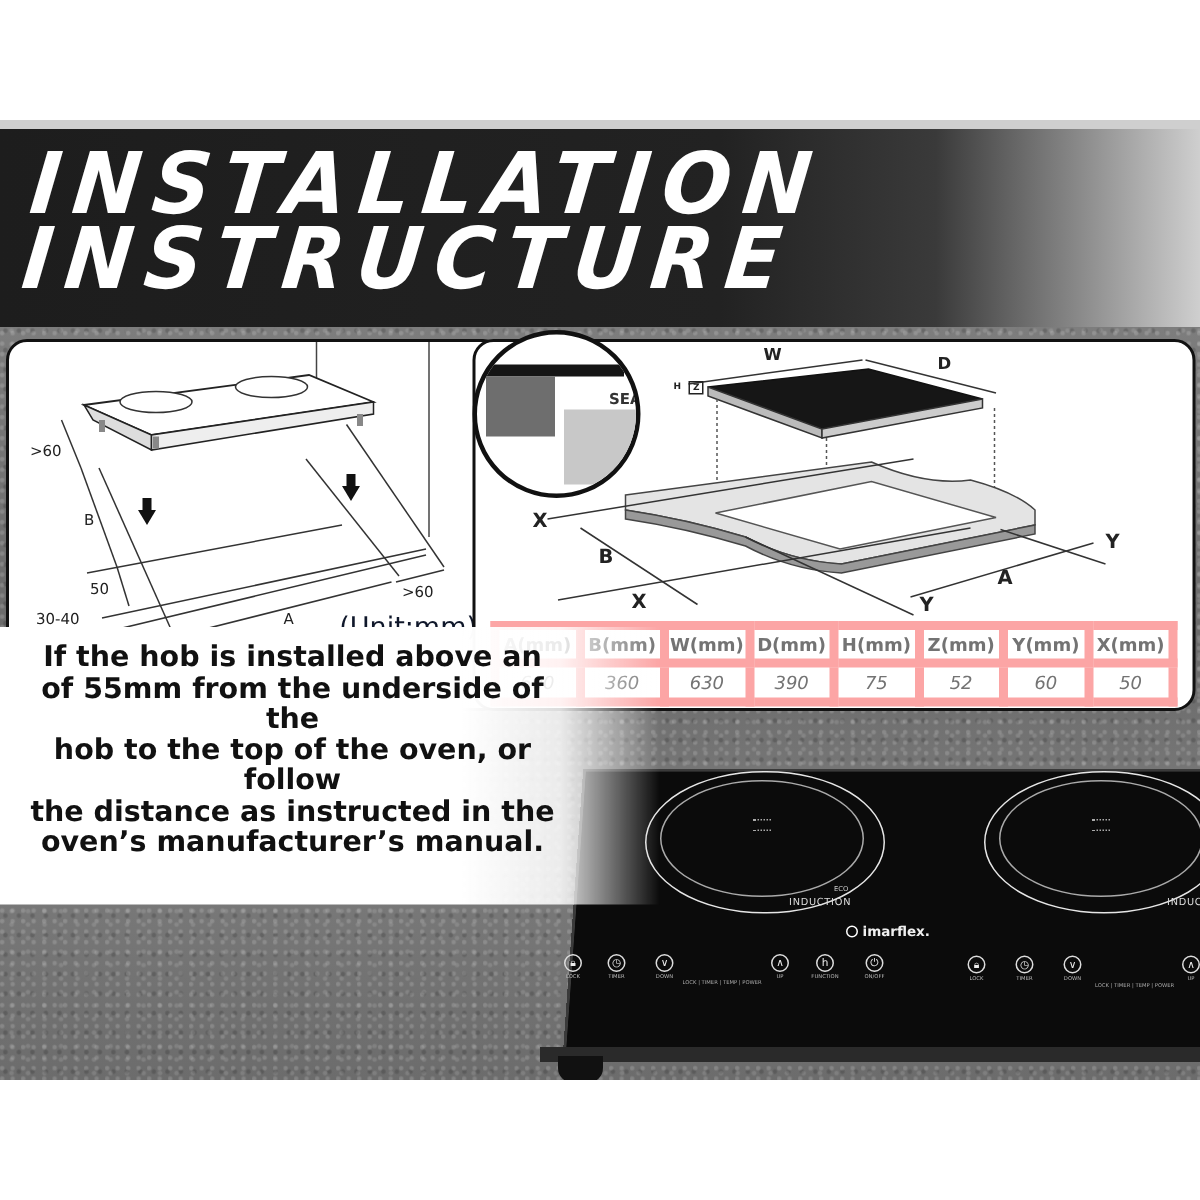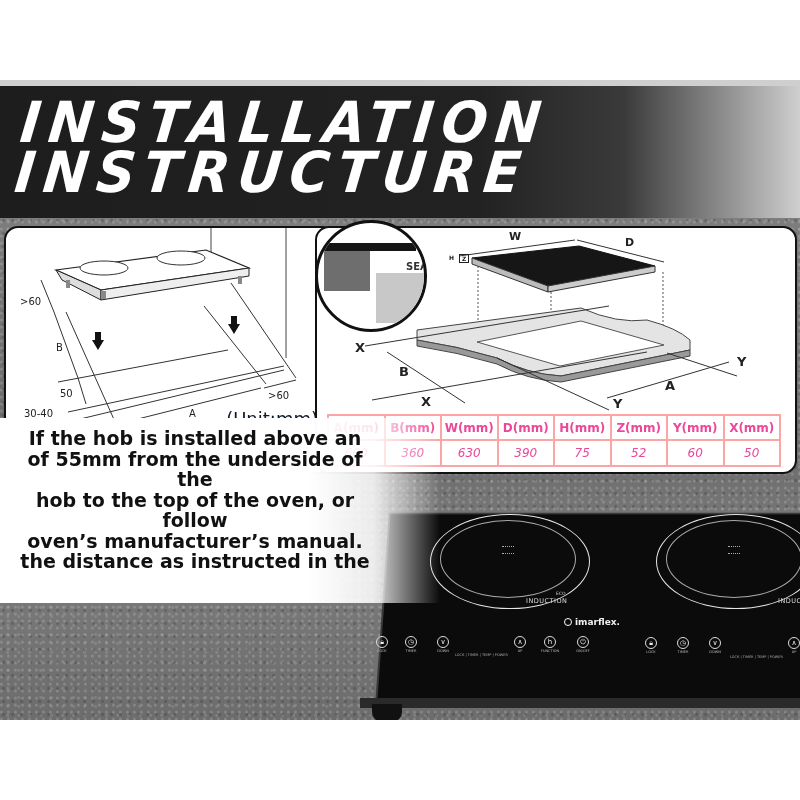--- a/index.html
+++ b/index.html
@@ -27,22 +27,22 @@
   .panel-right { left: 315px; top: 146px; width: 482px; height: 248px; }
 
   .unit-label { position: absolute; right: 16px; top: 180px; font-size: 18px; color: #0f172a; }
   .left-note { position: absolute; left: 18px; top: 206px; font-size: 15px; font-weight: bold; line-height: 17px; color: #111; }
 
   .seal-circle { position: absolute; left: 318px; top: 140px; width: 112px; height: 112px; border-radius: 50%;
     background: #fff; border: 3px solid #111; overflow: hidden; z-index: 3; }
   .seal-label { position: absolute; left: 88px; top: 38px; font-size: 10px; font-weight: bold; color: #333; }
 
   .dim-table { position: absolute; left: 10px; top: 186px; border-collapse: collapse; background: #fff; }
-  .dim-table th, .dim-table td { border: 2px solid #fca5a5; width: 56.5px; text-align: center;
-    font-family: "DejaVu Sans", sans-serif; font-size: 12px; color: #ec4899; }
+  .dim-table th, .dim-table td { border: 6px solid #fca5a5; width: 56.5px; text-align: center;
+    font-family: "DejaVu Sans", sans-serif; font-size: 12px; color: #737373; }
   .dim-table th { height: 25px; font-weight: bold; }
   .dim-table td { height: 26px; font-weight: normal; font-style: italic; }
 
   .text-card { position: absolute; left: 0; top: 418px; width: 440px; height: 185px;
     background: linear-gradient(90deg, #ffffff 0%, #ffffff 70%, rgba(255,255,255,0.85) 85%, rgba(255,255,255,0) 100%); }
   .main-note { position: absolute; left: 15px; top: 428px; width: 360px; font-size: 19px; font-weight: bold;
     line-height: 20.5px; color: #111; text-align: center; }
 
   .hob { position: absolute; left: 375px; top: 416px; width: 440px; height: 210px; background: #0b0b0b;
     border: 2px solid #3a3a3a; transform: perspective(700px) rotateX(12deg) skewX(-4deg); transform-origin: left bottom; }
@@ -197,22 +197,22 @@
   <div class="hob"></div>
   <div class="hob-edge"></div>
   <div class="hob-foot"></div>
 </div>
 
 <div class="text-card"></div>
 <div class="main-note">
   <div>If the hob is installed above an</div>
   <div>of 55mm from the underside of the</div>
   <div>hob to the top of the oven, or follow</div>
+  <div>the distance as instructed in the</div>
   <div>oven’s manufacturer’s manual.</div>
-  <div>the distance as instructed in the</div>
 </div>
 
 <div class="zone zone-outer-left"></div>
 <div class="zone zone-inner-left"></div>
 <div class="center-glyph" style="left:502px;top:546px;"></div>
 <span class="eco-label" style="left:556px;top:591px;">ECO</span>
 <span class="induction-label" style="left:526px;top:597px;">INDUCTION</span>
 
 <div class="zone zone-outer-right"></div>
 <div class="zone zone-inner-right"></div>

